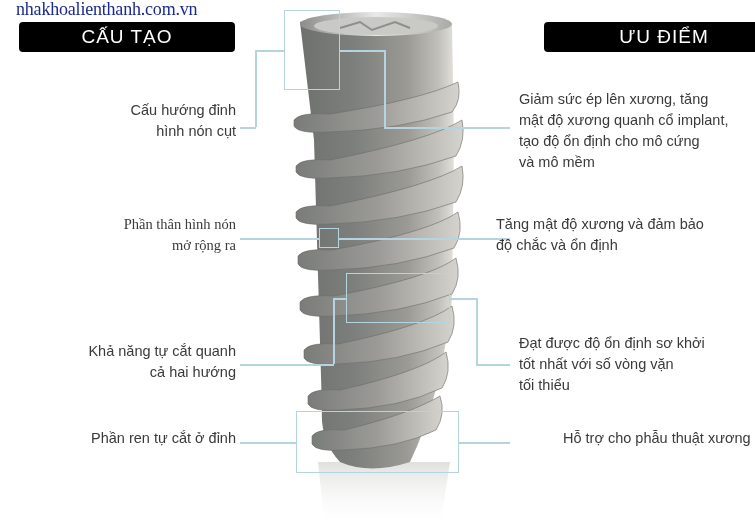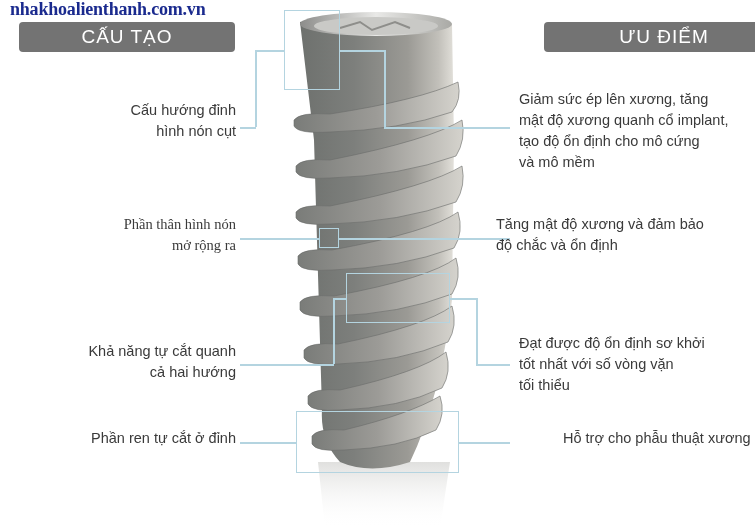--- a/index.html
+++ b/index.html
@@ -2,28 +2,28 @@
 <html><head>
 <meta charset="utf-8">
 <style>
   html, body { margin: 0; padding: 0; }
   body {
     width: 755px; height: 528px; position: relative; overflow: hidden;
     background: #ffffff;
     font-family: "Liberation Sans", "DejaVu Sans", sans-serif;
   }
   .watermark {
-    position: absolute; left: 10px; top: -1px;
+    position: absolute; left: 16px; top: -1px;
     font-family: "Liberation Serif", "DejaVu Serif", serif;
-    font-weight: bold; font-size: 18px; color: #1a2a8e;
+    font-weight: normal; font-size: 18px; color: #1a2a8e;
     letter-spacing: -0.2px;
   }
   .hdr {
     position: absolute; height: 30px; top: 22px;
-    background: #737373; border-radius: 4px;
+    background: #000000; border-radius: 4px;
     color: #ffffff; font-size: 19px; letter-spacing: 1px;
     display: flex; align-items: center; justify-content: center;
   }
   .hdr-left { left: 19px; width: 216px; }
   .hdr-right { left: 520px; width: 240px; margin-left: 24px; }
   .lbl {
     position: absolute; font-size: 14.5px; line-height: 21px; color: #3a3a3a;
     white-space: pre-line;
   }
   .lbl.left { text-align: right; }

